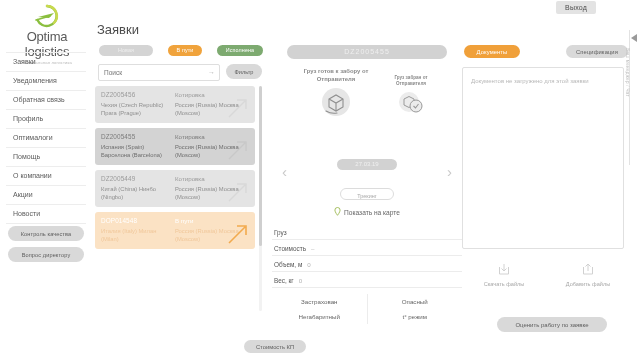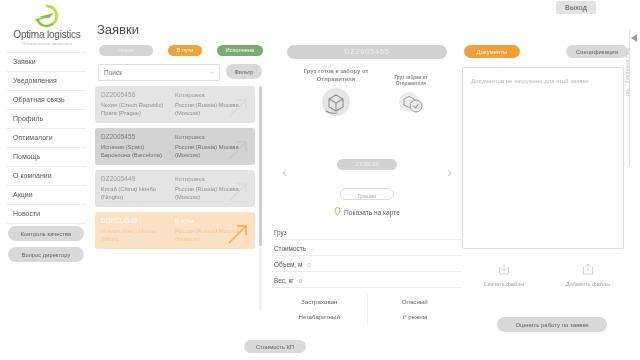--- a/index.html
+++ b/index.html
@@ -19,21 +19,21 @@
     background:#e3e3e3;color:#4d4d4d;
     border:none;border-radius:2px;
     padding:3px 9px;font-size:7px;font-family:inherit;
     letter-spacing:.2px;
   }
 
   
   .sidebar{position:absolute;left:0;top:0;width:90px;height:360px;background:#fff;}
   .brand{position:absolute;left:6px;top:4px;width:82px;text-align:center;}
   .brand-mark{width:34px;height:24px;margin:0 auto;position:relative;}
-  .brand-name{font-size:10px;color:#595959;margin-top:1px;letter-spacing:-.2px;}
+  .brand-name{font-size:13px;color:#595959;margin-top:1px;letter-spacing:-.2px;}
   .brand-sub{font-size:4.2px;color:#b9b9b9;margin-top:1px;letter-spacing:.15px;}
   .nav{position:absolute;left:6px;top:52px;width:80px;}
   .nav-item{
     height:18px;line-height:18px;padding-left:7px;
     font-size:7px;color:#5a5a5a;border-bottom:1px solid #ededed;
     white-space:nowrap;overflow:hidden;
   }
   .nav-item:first-child{border-top:1px solid #ededed;}
   .side-actions{position:absolute;left:8px;top:226px;width:76px;}
   .pill-btn{

